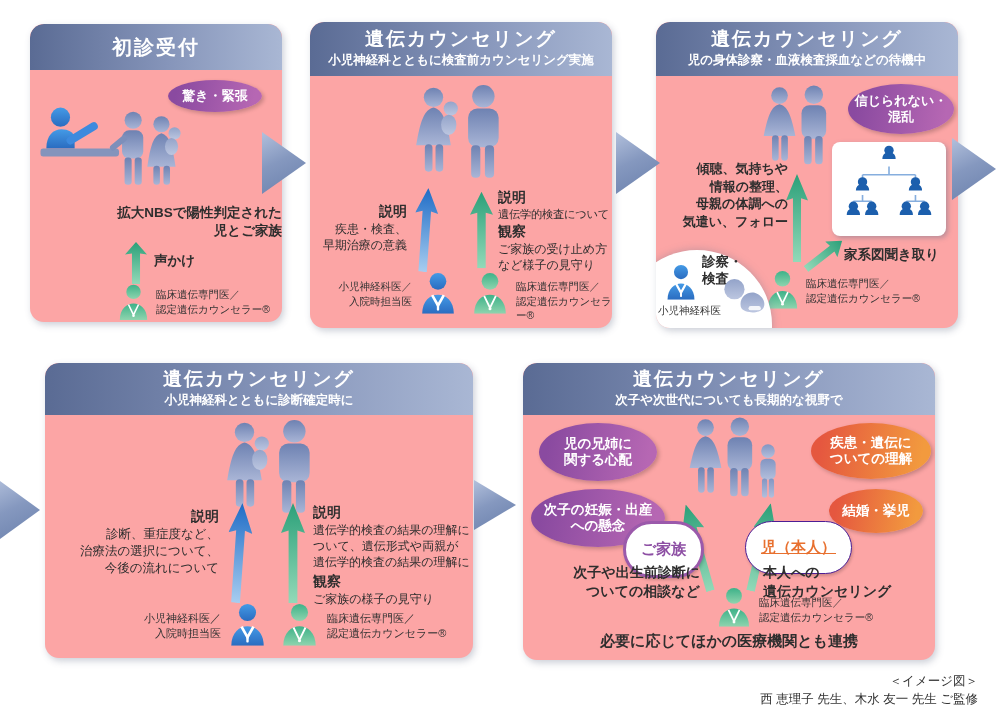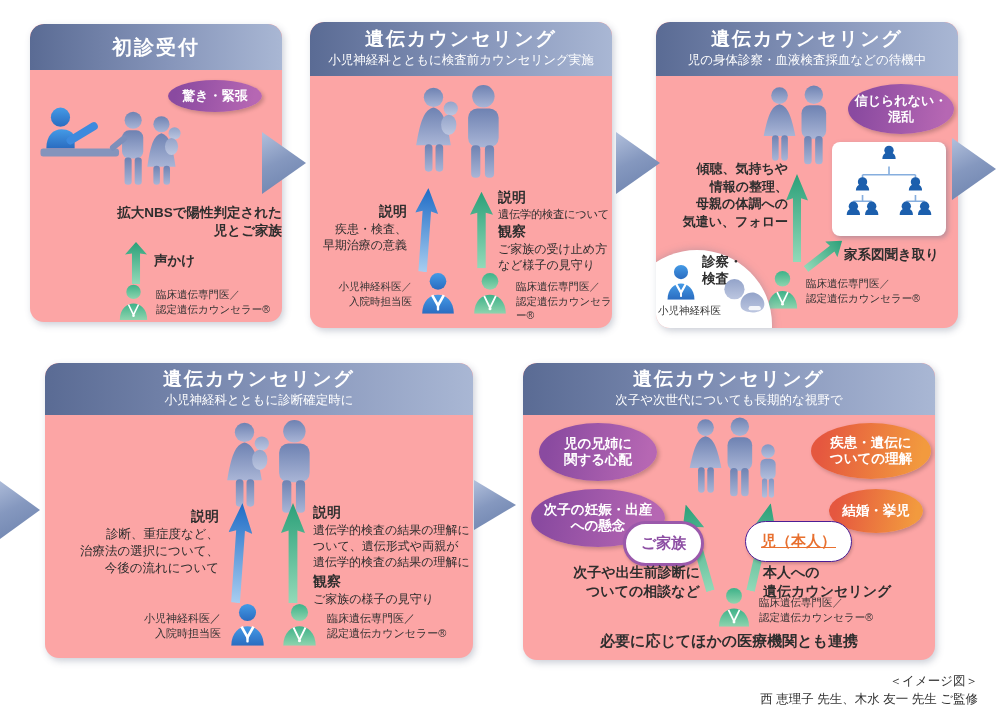--- a/index.html
+++ b/index.html
@@ -4,30 +4,30 @@
 <style>
   html,body{margin:0;padding:0;background:#fff;}
   .canvas{position:relative;width:1000px;height:720px;background:#ffffff;overflow:hidden;
           font-family:"Liberation Sans","DejaVu Sans",sans-serif;color:#2e2e2e;}
   .panel{position:absolute;background:#fca5a5;border-radius:14px;overflow:hidden;
          box-shadow:2px 3px 7px rgba(90,100,125,.30);}
   .phead{position:absolute;top:0;left:0;right:0;color:#fff;text-align:center;
          background:linear-gradient(90deg,#5a6b94 0%,#8695ba 55%,#a9b7d4 100%);
          border-radius:14px 14px 0 0;}
   .phead .t{display:block;font-weight:bold;font-size:19px;letter-spacing:2px;line-height:1.2;}
-  .phead .s{display:block;font-weight:normal;font-size:12.5px;line-height:1.2;margin-top:2px;}
+  .phead .s{display:block;font-weight:bold;font-size:12.5px;line-height:1.2;margin-top:2px;}
   .tri{position:absolute;clip-path:polygon(0 0,100% 50%,0 100%);
        background:linear-gradient(155deg,#b2c0dc 0%,#8598bf 45%,#697fab 100%);}
   .ebadge{position:absolute;border-radius:50%;color:#fff;font-weight:bold;text-align:center;
           display:flex;flex-direction:column;align-items:center;justify-content:center;
           line-height:1.22;box-shadow:2px 2px 4px rgba(0,0,0,.22);}
   .ebadge.purple{background:linear-gradient(100deg,#8a4aa0 10%,#b667b3 90%);}
   .ebadge.orange{background:linear-gradient(100deg,#e5573f 10%,#f29a3e 90%);}
   .pill{position:absolute;background:#fff;border-radius:999px;font-weight:bold;font-size:15px;
-        padding:10px 15px;box-shadow:1px 2px 3px rgba(0,0,0,.18);}
+        padding:16px 15px;box-shadow:1px 2px 3px rgba(0,0,0,.18);}
   .pill.purple{border:3px solid #9b59ab;color:#8d4fa4;}
   .pill.orange{border:1px solid #4c1d95;color:#e8702f;text-decoration:underline;}
   .abs{position:absolute;}
   .bold-note{font-weight:bold;font-size:13.5px;line-height:1.35;}
   .h-exp{display:block;font-weight:bold;font-size:14px;line-height:1.35;}
   .d-exp{display:block;font-size:12px;line-height:1.35;}
   .role{font-size:10.5px;line-height:1.4;color:#333;}
   .card{position:absolute;background:#fff;border-radius:8px;
         box-shadow:2px 2px 5px rgba(100,110,135,.45);}
   .wcircle{position:absolute;background:#fff;border-radius:50%;

